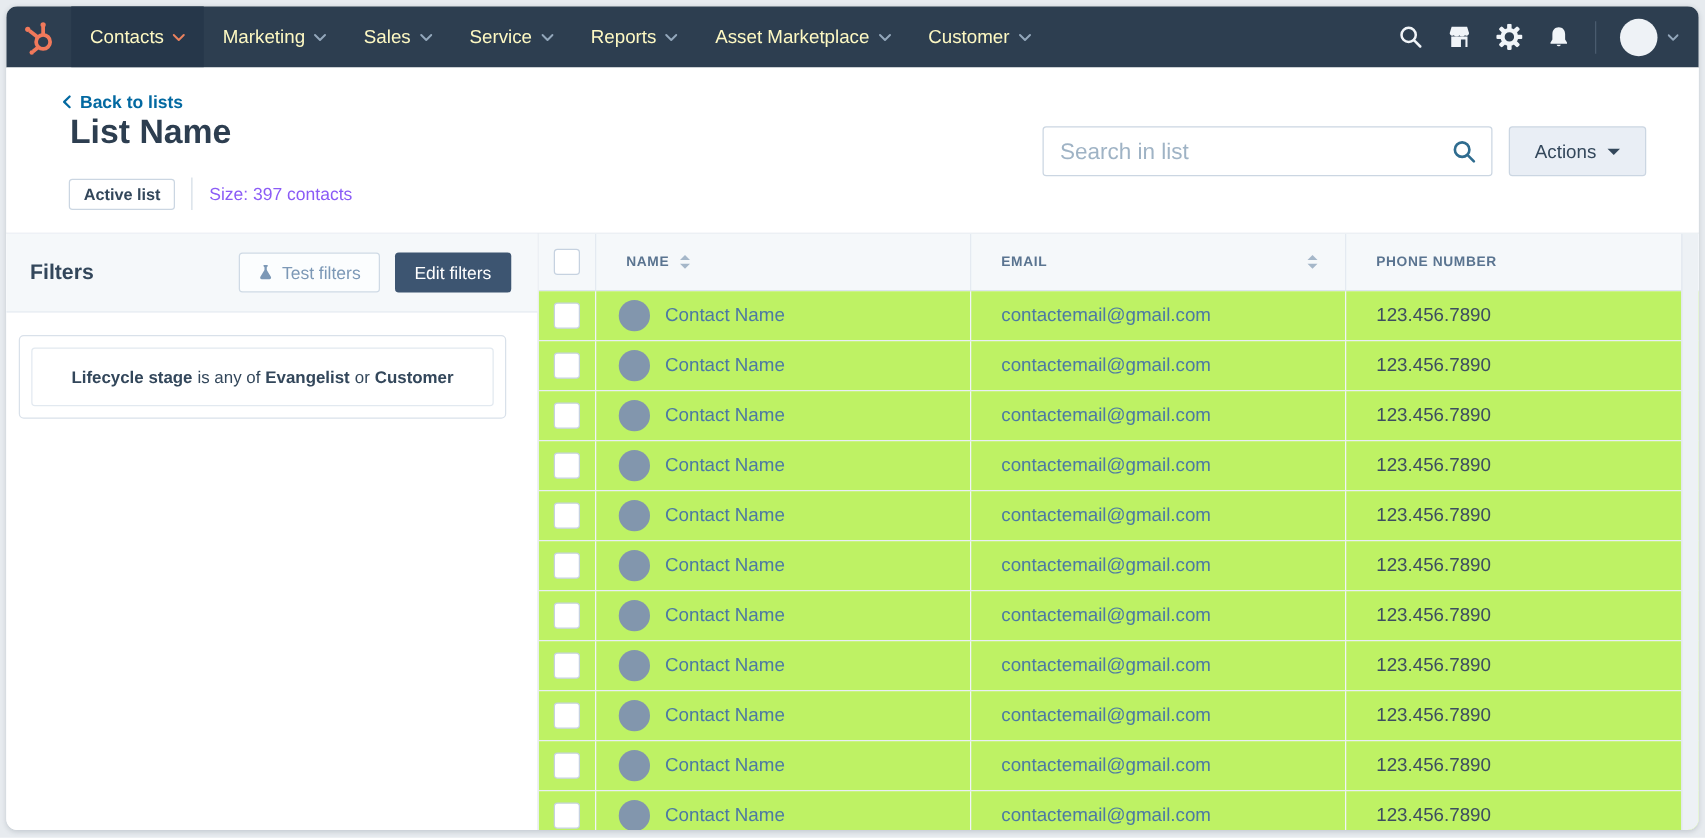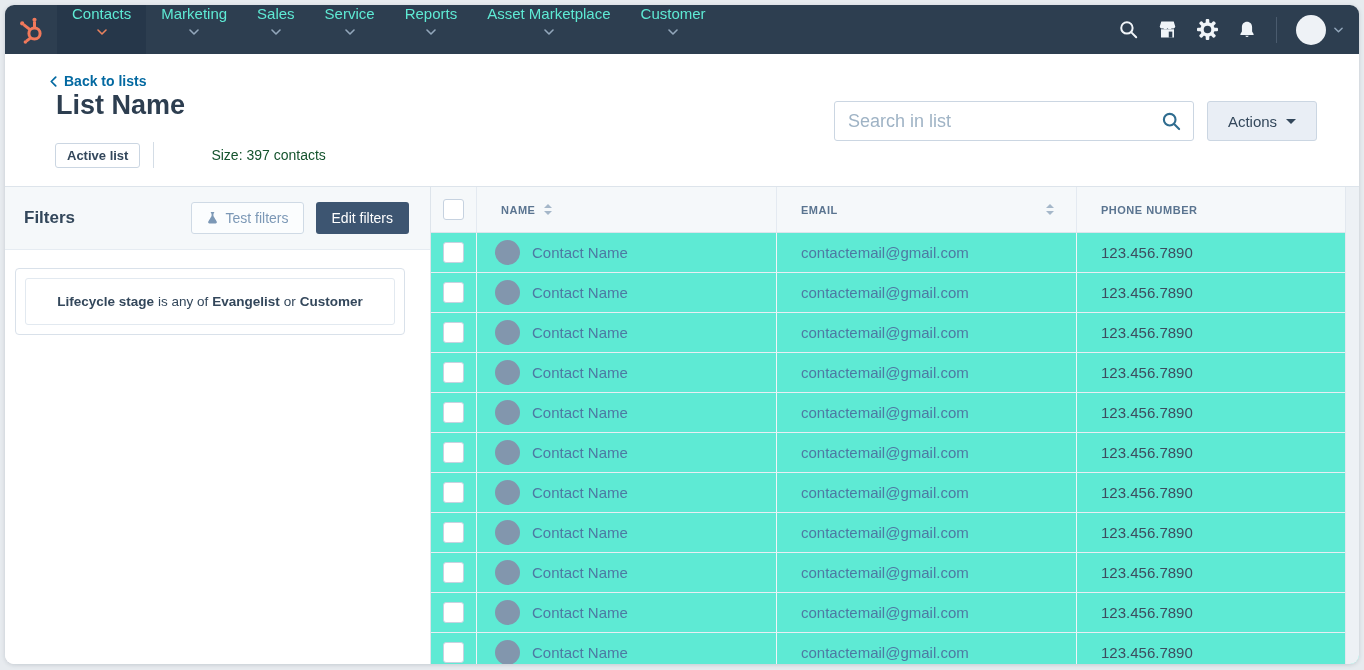--- a/index.html
+++ b/index.html
@@ -3,38 +3,38 @@
 <meta charset="utf-8">
 <style>
   * { margin:0; padding:0; box-sizing:border-box; }
   html,body { width:1364px; height:670px; background:#e7ebef; font-family:"Liberation Sans", sans-serif; overflow:hidden; }
   .app-card { position:absolute; left:5px; top:5px; right:5px; bottom:6px; background:#fff; border-radius:9px; overflow:hidden; box-shadow:0 1px 4px rgba(45,62,80,.18); }
 
   
   .topnav { height:49px; background:#2d3e50; display:flex; align-items:center; color:#eef3f8; }
   .logo-wrap { width:52px; display:flex; justify-content:center; align-items:center; align-self:stretch; }
   .nav-menu { display:flex; align-self:stretch; align-items:stretch; }
-  .nav-item { display:flex; align-items:center; gap:7px; padding:0 15px; font-size:15px; color:#5eead4; cursor:pointer;flex-direction:column; }
+  .nav-item { display:flex; align-items:center; gap:7px; padding:0 15px; font-size:15px; color:#fef9c3; cursor:pointer; }
   .nav-item.active { background:#26374a; }
   .chev { color:#93a7bb; display:inline-flex; }
   .nav-item.active .chev { color:#e9815e; }
   .nav-right { margin-left:auto; display:flex; align-items:center; gap:19px; padding-right:16px; }
   .nav-icon { display:inline-flex; color:#f0f4f8; cursor:pointer; }
   .nav-divider { width:1px; height:26px; background:#4a5b6e; }
   .nav-avatar-group { display:flex; align-items:center; gap:8px; cursor:pointer; }
   .nav-avatar { width:30px; height:30px; border-radius:50%; background:#eef2f6; }
 
   
   .page-header { position:relative; height:132px; background:#fff; }
   .back-link { position:absolute; left:45px; top:19px; display:flex; align-items:center; gap:7px; color:#0369a1; font-size:14px; font-weight:700; text-decoration:none; cursor:pointer; }
   .page-title { position:absolute; left:51px; top:36px; font-size:27px; font-weight:700; color:#2d3e50; }
   .list-meta { position:absolute; left:50px; top:88px; display:flex; align-items:center; gap:13px; }
   .active-list-badge { border:1px solid #cbd6e2; border-radius:3px; background:#fff; padding:4px 11px; font-size:13px; font-weight:700; color:#33475b; cursor:pointer; }
   .meta-divider { width:1px; height:26px; background:#d4dde6; }
-  .size-text { font-size:14px; color:#14532d;margin-left:44px; }
+  .size-text { font-size:14px; color:#8b5cf6; }
   .search-wrap { position:absolute; right:165px; top:47px; width:360px; height:40px; }
   .search-input { width:100%; height:100%; border:1px solid #cbd6e2; border-radius:3px; padding:0 42px 0 13px; font-size:18px; color:#33475b; font-family:"Liberation Sans", sans-serif; outline:none; }
   .search-input::placeholder { color:#9fb3c5; }
   .search-btn-icon { position:absolute; right:13px; top:11px; color:#2f6c8f; cursor:pointer; }
   .actions-btn { position:absolute; right:42px; top:47px; width:110px; height:40px; background:#e9eef5; border:1px solid #cbd6e2; border-radius:3px; display:flex; align-items:center; justify-content:center; gap:9px; font-size:15px; color:#33475b; cursor:pointer; }
   .caret-down { width:0; height:0; border-left:5px solid transparent; border-right:5px solid transparent; border-top:5px solid #33475b; }
 
   
   .page-body { display:flex; border-top:1px solid #dde4eb; height:478px; }
 
@@ -55,21 +55,21 @@
   .tbl-header { height:46px; background:#f5f8fa; border-bottom:1px solid #dce4ec; }
   .th { display:flex; align-items:center; font-size:11px; font-weight:700; letter-spacing:.5px; color:#5a7490; border-right:1px solid #e4eaf1; }
   .th.pad { padding-left:24px; }
   .th .sort-right { margin-left:auto; margin-right:22px; }
   .th.name-col .sort-icon { margin-left:9px; }
   .checkbox-cell { display:flex; align-items:center; justify-content:center; border-right:1px solid #e4eaf1; }
   .checkbox { width:21px; height:21px; border:1px solid #c6d2e0; border-radius:3px; background:#fff; cursor:pointer; }
   .sort-icon { display:flex; flex-direction:column; gap:3px; cursor:pointer; }
   .sort-icon .up { width:0; height:0; border-left:4px solid transparent; border-right:4px solid transparent; border-bottom:4px solid #a5b7c9; }
   .sort-icon .down { width:0; height:0; border-left:4px solid transparent; border-right:4px solid transparent; border-top:4px solid #a5b7c9; }
-  .data-row { height:40px; border-bottom:1px solid #e8eef4; background:#5eead4; }
+  .data-row { height:40px; border-bottom:1px solid #e8eef4; background:#bef264; }
   .cell { display:flex; align-items:center; border-right:1px solid #f0f4f8; }
   .name-cell { padding-left:18px; gap:12px; }
   .contact-avatar { width:25px; height:25px; border-radius:50%; background:#8296ad; flex:none; }
   .row-link { font-size:15px; color:#4d79a3; text-decoration:none; cursor:pointer; }
   .email-cell { padding-left:24px; }
   .phone-cell { padding-left:24px; font-size:15px; color:#3d4d60; }
   .scroll-strip { position:absolute; top:0; right:0; bottom:0; width:14px; background:#edf1f5; border-left:1px solid #e2e8ef; }
 </style>
 </head>
 <body>

